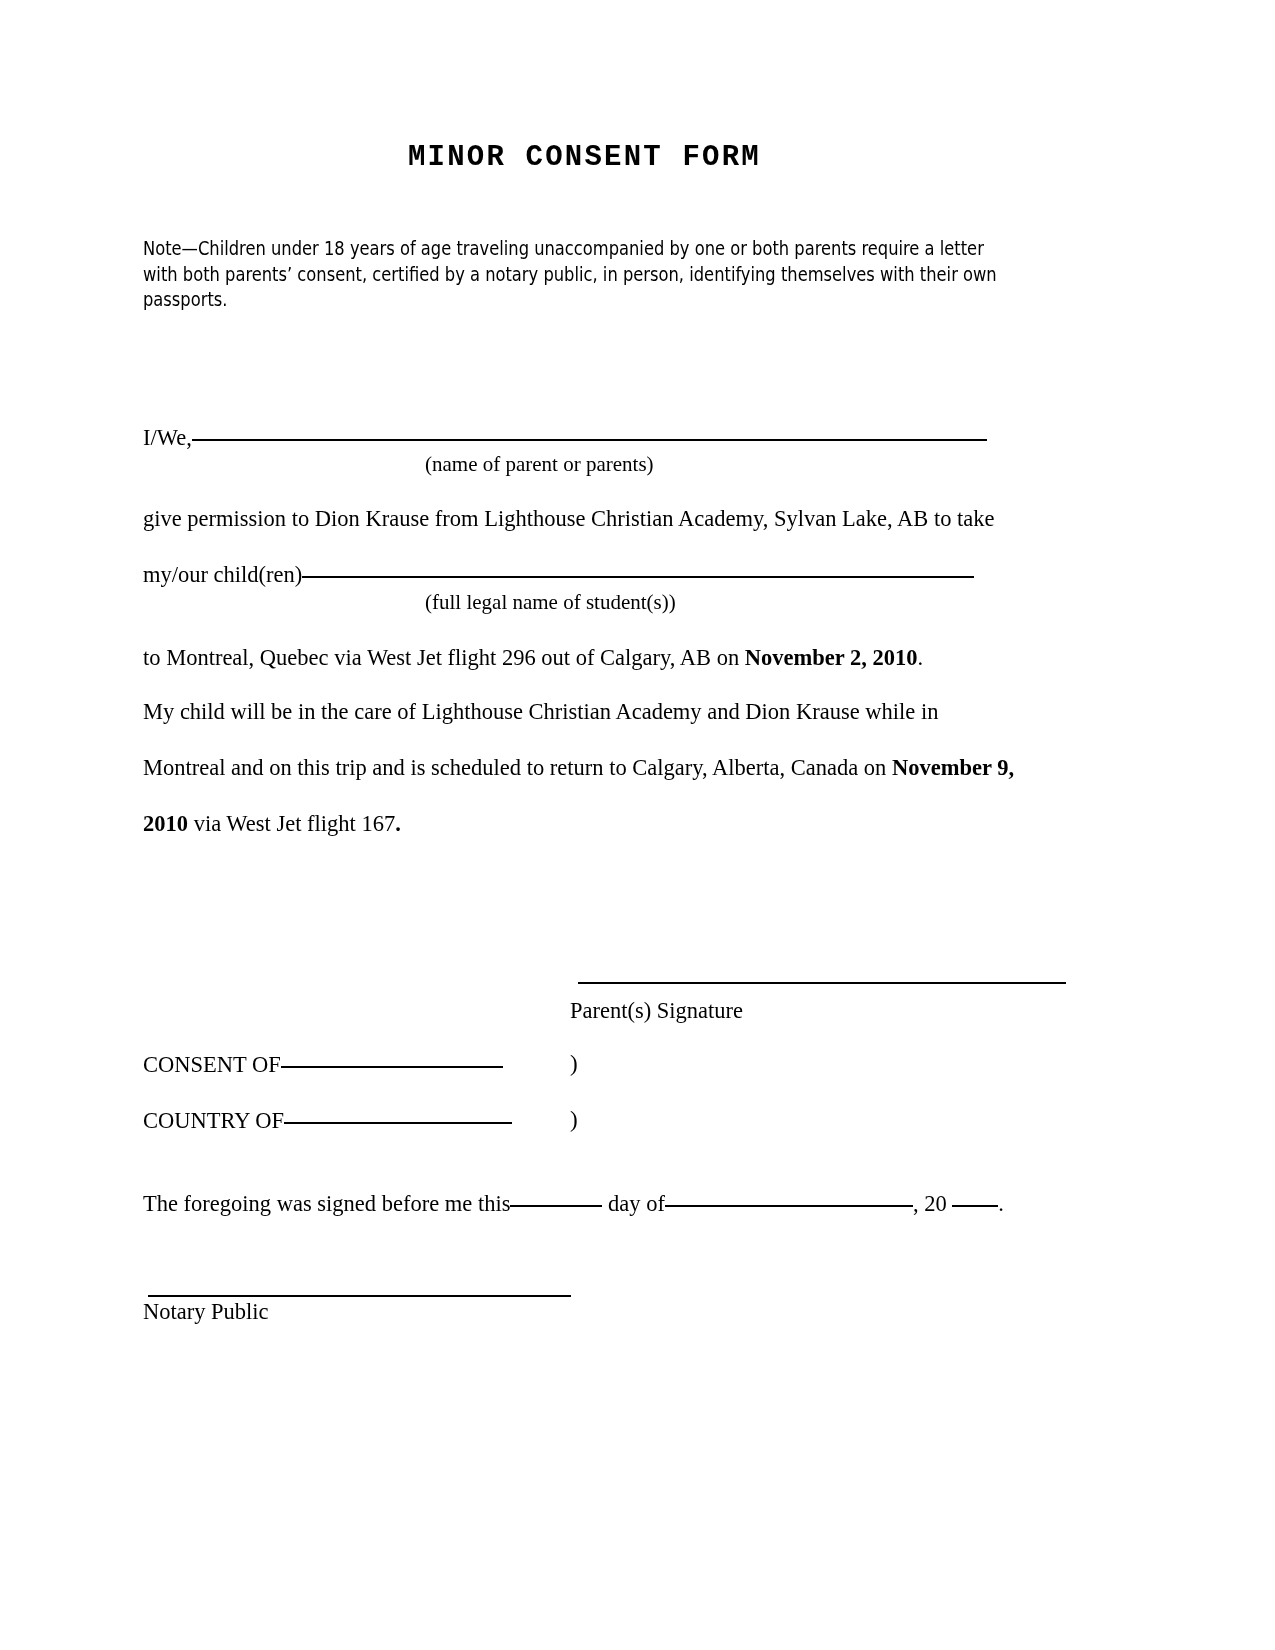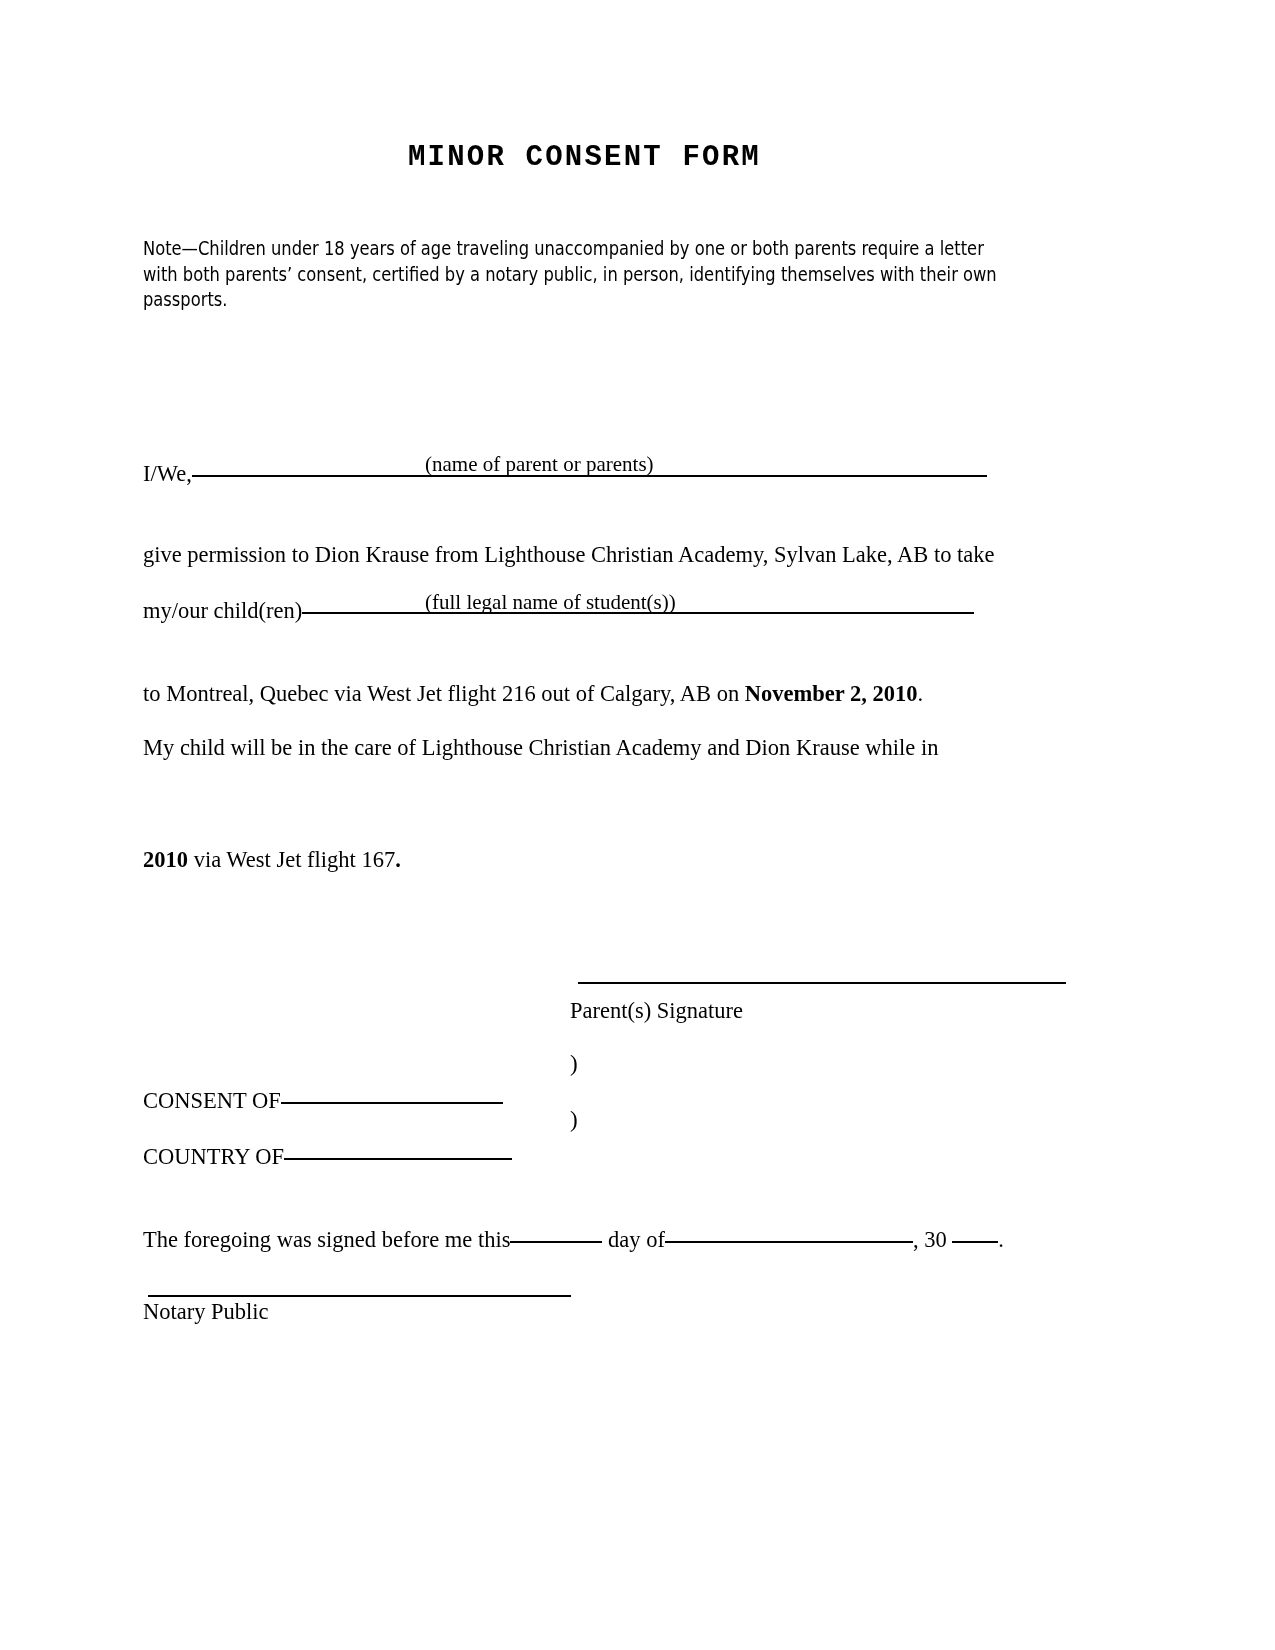--- a/index.html
+++ b/index.html
@@ -50,21 +50,20 @@
     transform-origin: left top;
   }
 
   
   .body-line {
     position: absolute;
     left: 143px;
     font-size: 22.5px;
     line-height: 28px;
     white-space: nowrap;
-    margin-top: 36px;
   }
 
   .caption {
     position: absolute;
     font-size: 21px;
     white-space: nowrap;
   }
 
   b.bold { font-weight: bold; }
 
@@ -116,43 +115,46 @@
   <div class="caption" style="left:425px; top:452px;">(name of parent or parents)</div>
 
   <div class="body-line" style="top:561px;">
     <span>my/our child(ren)</span><span class="rule r-student"></span>
   </div>
 
   <div class="body-line" style="top:505px;">give permission to Dion Krause from Lighthouse Christian Academy, Sylvan Lake, AB to take</div>
   <div class="caption" style="left:425px; top:590px;">(full legal name of student(s))</div>
 
   <div class="body-line" style="top:644px;">
-    <span>to Montreal, Quebec via West Jet flight 216 out of Calgary, AB on </span><b class="bold">November 2, 2010</b><span>.</span>
+    <span>to Montreal, Quebec via West Jet flight 296 out of Calgary, AB on </span><b class="bold">November 2, 2010</b><span>.</span>
   </div>
 
   <div class="body-line" style="top:698px;">My child will be in the care of Lighthouse Christian Academy and Dion Krause while in</div>
 
+  <div class="body-line" style="top:754px;">
+    <span>Montreal and on this trip and is scheduled to return to Calgary, Alberta, Canada on </span><b class="bold">November 9,</b>
+  </div>
 
   <div class="body-line" style="top:810px;">
     <b class="bold">2010</b><span> via West Jet flight 167</span><b class="bold">.</b>
   </div>
 
   <div class="sig-rule" style="left:578px; top:982px; width:488px;"></div>
   <div class="sig-label" style="left:570px; top:998px;">Parent(s) Signature</div>
 
   <div class="body-line" style="top:1051px;">
     <span>CONSENT OF</span><span class="rule r-province"></span>
   </div>
   <div class="paren" style="left:570px; top:1051px;">)</div>
 
   <div class="body-line" style="top:1107px;">
     <span>COUNTRY OF</span><span class="rule r-country"></span>
   </div>
   <div class="paren" style="left:570px; top:1107px;">)</div>
 
   <div class="body-line" style="top:1190px;">
-    <span>The foregoing was signed before me this</span><span class="rule r-day"></span>&nbsp;<span>day of</span><span class="rule r-month"></span><span>, 30</span>&nbsp;<span class="rule r-year"></span><span>.</span>
+    <span>The foregoing was signed before me this</span><span class="rule r-day"></span>&nbsp;<span>day of</span><span class="rule r-month"></span><span>, 20</span>&nbsp;<span class="rule r-year"></span><span>.</span>
   </div>
 
   <div class="sig-rule" style="left:148px; top:1295px; width:423px;"></div>
   <div class="sig-label" style="left:143px; top:1299px;">Notary Public</div>
 
 </div>
 
 </body></html>

